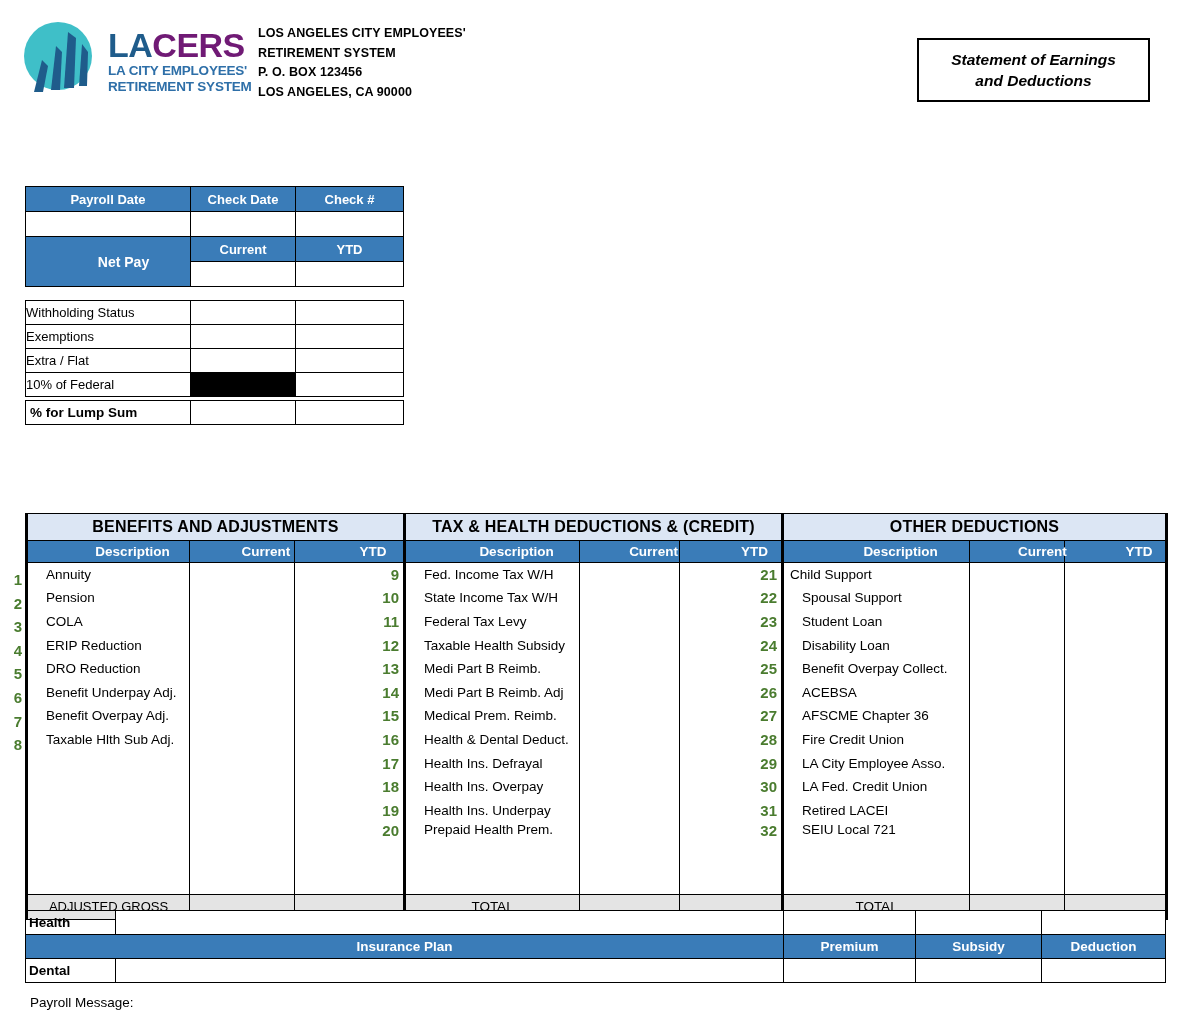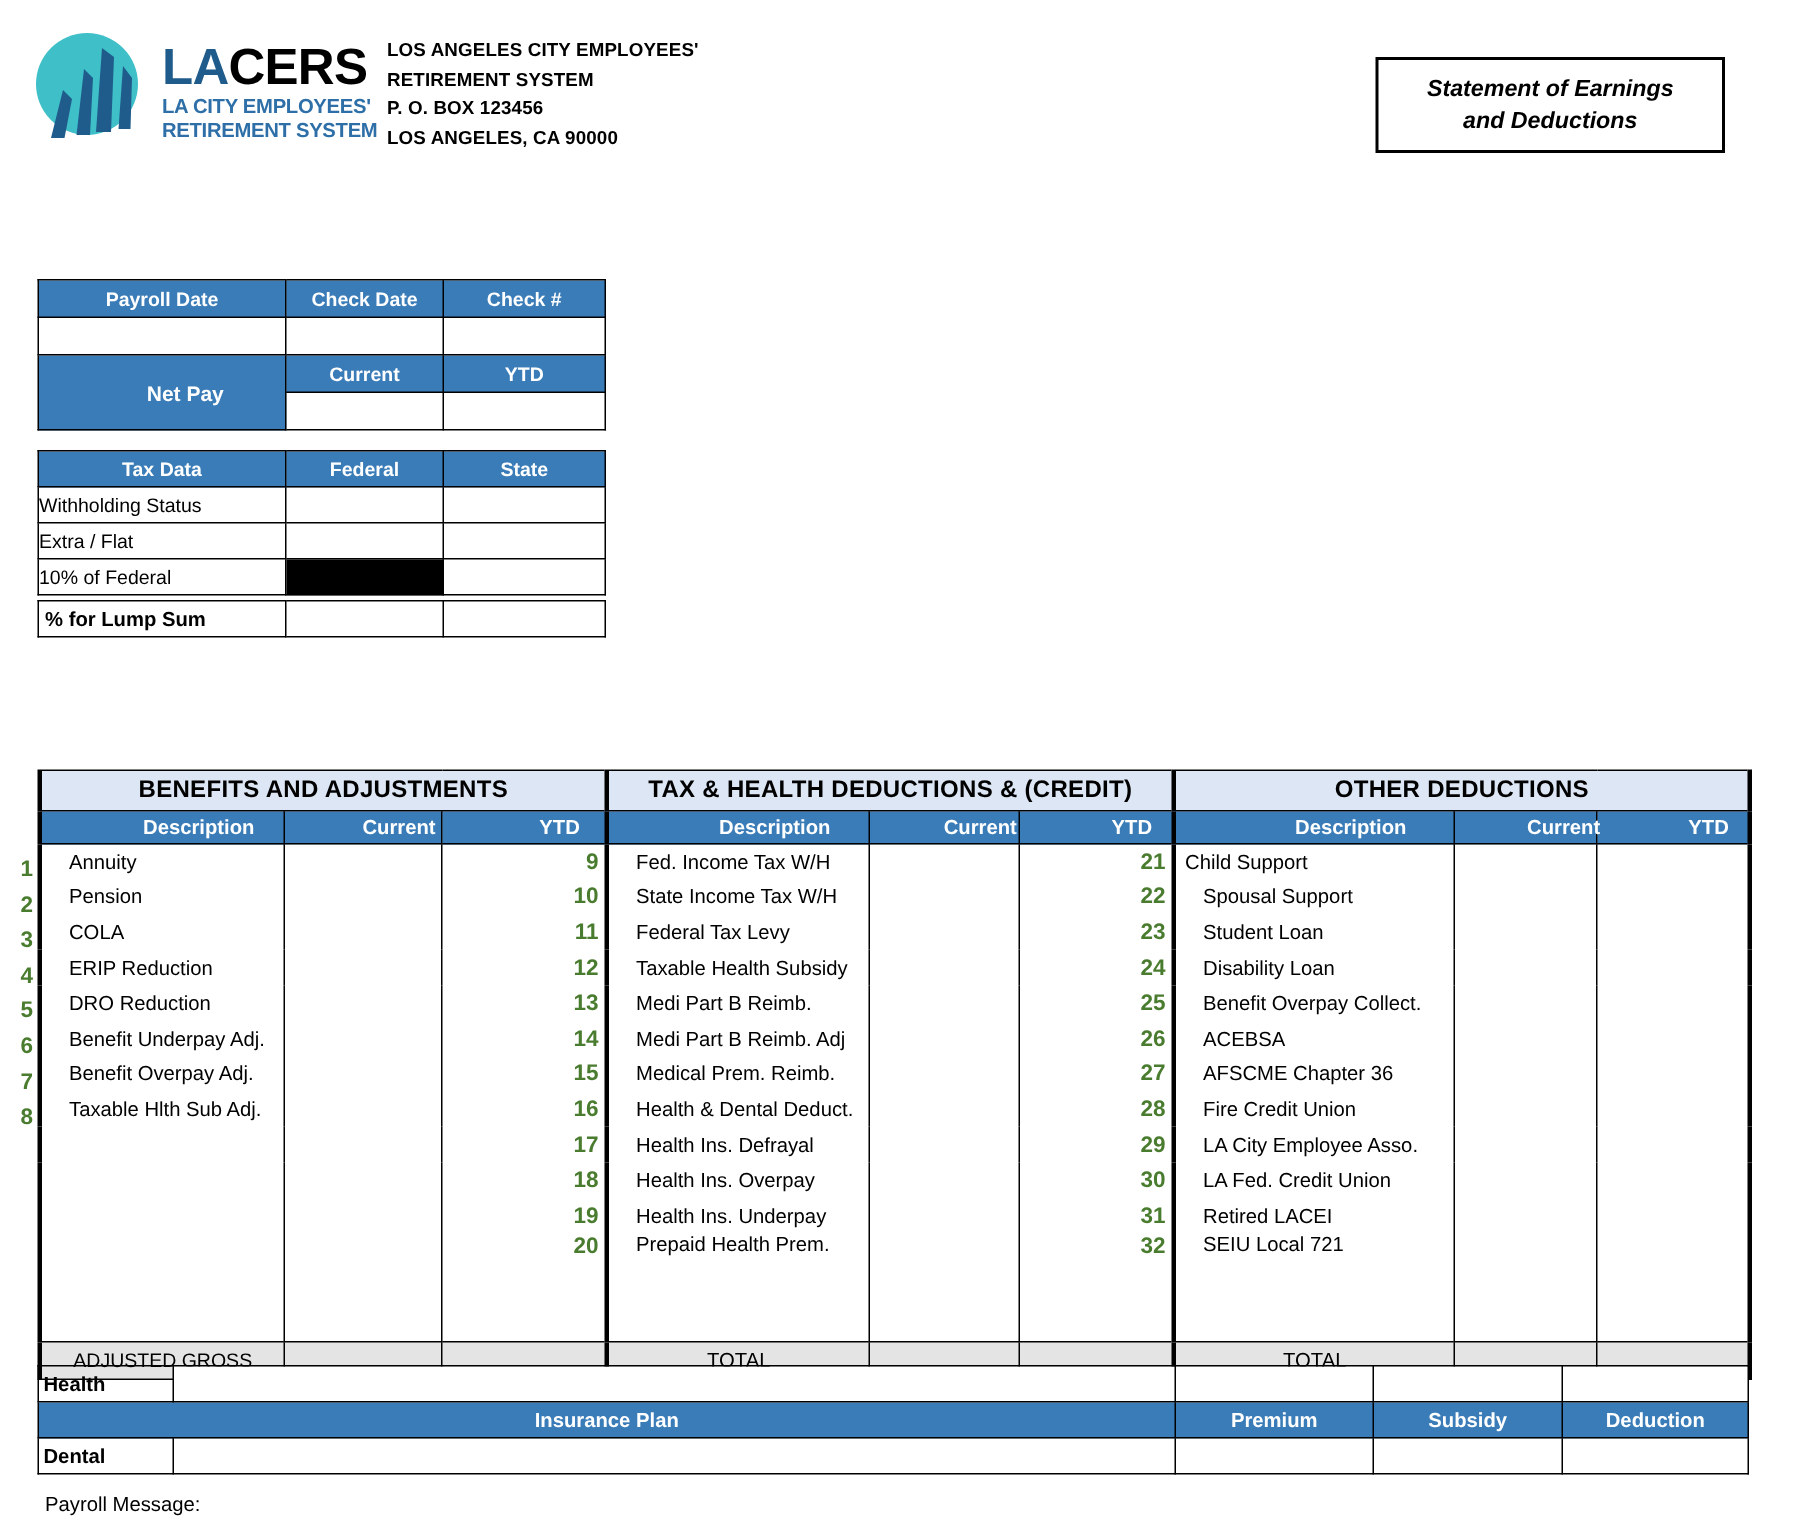--- a/index.html
+++ b/index.html
@@ -13,21 +13,21 @@
   }
   .page { position: relative; width: 1200px; height: 1026px; }
 
   
   .header { position: absolute; left: 0; top: 0; width: 1200px; height: 120px; }
   .logo-block { position: absolute; left: 18px; top: 20px; display: flex; align-items: flex-start; }
   .logo-mark { width: 80px; height: 78px; }
   .logo-words { margin-left: 10px; margin-top: 8px; }
   .logo-lacers { font-size: 34px; font-weight: bold; letter-spacing: -0.5px; line-height: 34px; }
   .logo-lacers .seg-dark { color: #1F5C8B; }
-  .logo-lacers .seg-teal { color: #000000; }
+  .logo-lacers .seg-teal { color: #701a75; }
   .logo-sub {
     font-size: 13.5px; font-weight: bold; color: #2E6FA8;
     line-height: 15px; letter-spacing: -0.2px; margin-top: 1px;
   }
   .addr {
     position: absolute; left: 258px; top: 24px;
     font-size: 12.5px; font-weight: bold; line-height: 19.5px;
     letter-spacing: 0.1px;
   }
   .stmt-box {
@@ -164,26 +164,26 @@
   </table>
 
   <table class="tbl" id="taxdata-table">
     <colgroup>
         <col style="width:165px">
         <col style="width:105px">
         <col style="width:108px">
       </colgroup>
     <tbody>
       <tr>
-        <td class="hd">Tax Data</td>
-        <td class="hd">Federal</td>
-        <td class="hd">State</td>
-      </tr>
-      <tr>
         <td class="lbl">Withholding Status</td>
+        <td class="blank lbl"></td>
+        <td class="blank lbl"></td>
+      </tr>
+      <tr>
+        <td class="lbl">Exemptions</td>
         <td class="blank lbl"></td>
         <td class="blank lbl"></td>
       </tr>
       <tr>
         <td class="lbl">Extra / Flat</td>
         <td class="blank lbl"></td>
         <td class="blank lbl"></td>
       </tr>
       <tr>
         <td class="lbl">10% of Federal</td>

